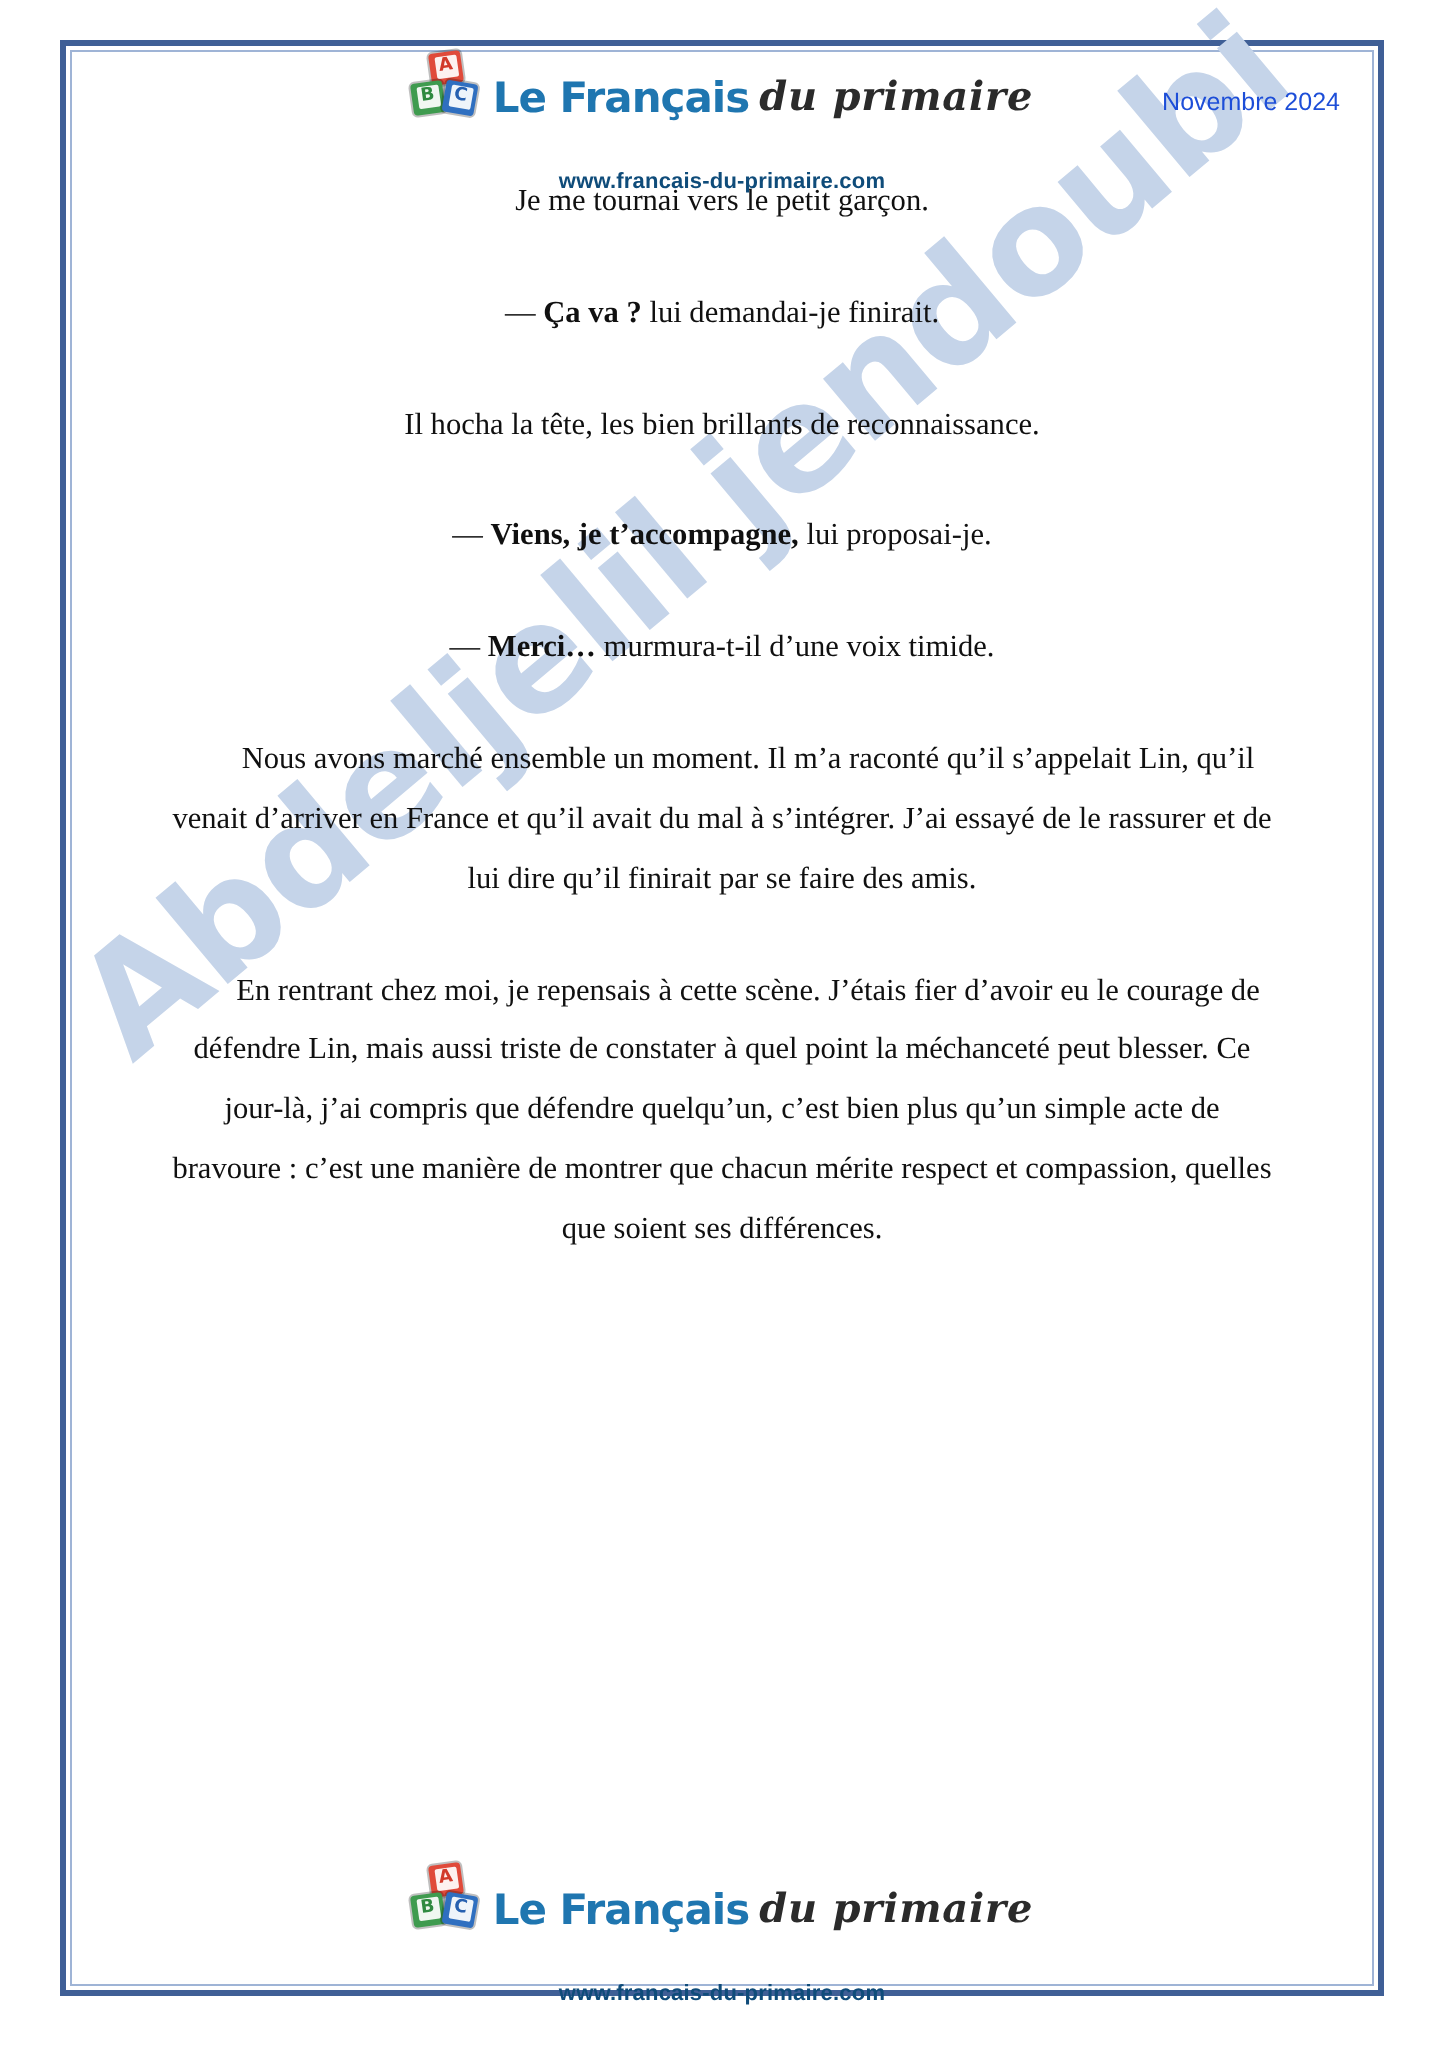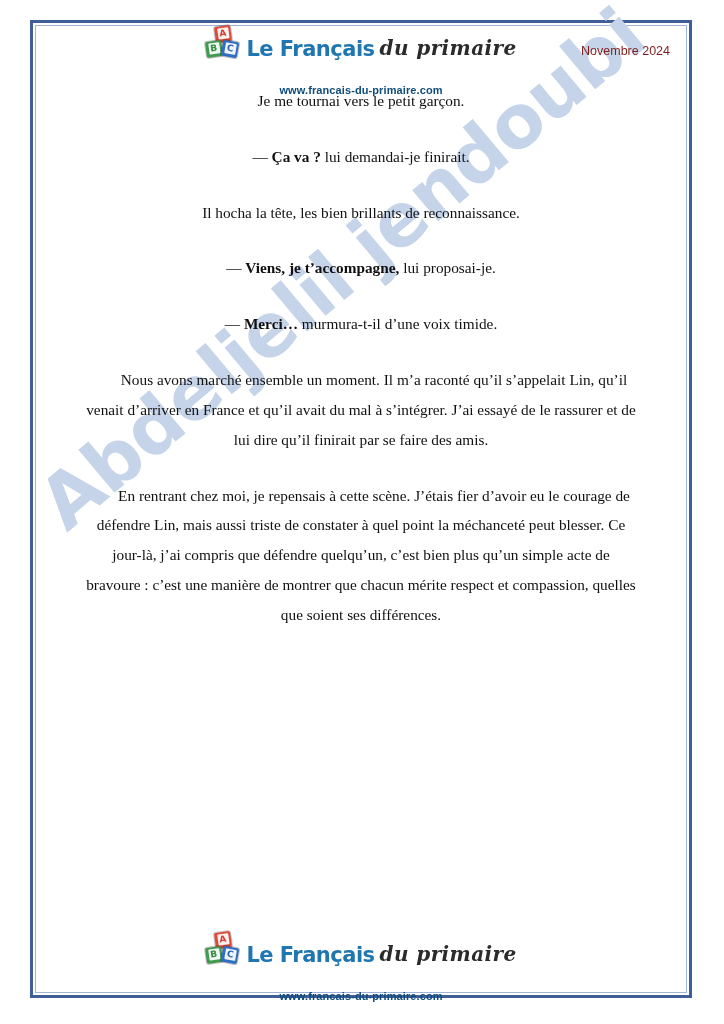--- a/index.html
+++ b/index.html
@@ -140,21 +140,21 @@
     font-weight: 700;
     color: #0f4c7a;
     letter-spacing: 0.1px;
   }
   #header-date {
     position: absolute;
     right: 16px;
     top: 18px;
     font-family: "Liberation Sans", sans-serif;
     font-size: 12.5px;
-    color: #7f1d1d;
+    color: #1d4ed8;
     white-space: nowrap;
   }
 
   
   #content {
     position: absolute;
     left: 85px;
     top: 86px;
     width: 552px;
     z-index: 2;

